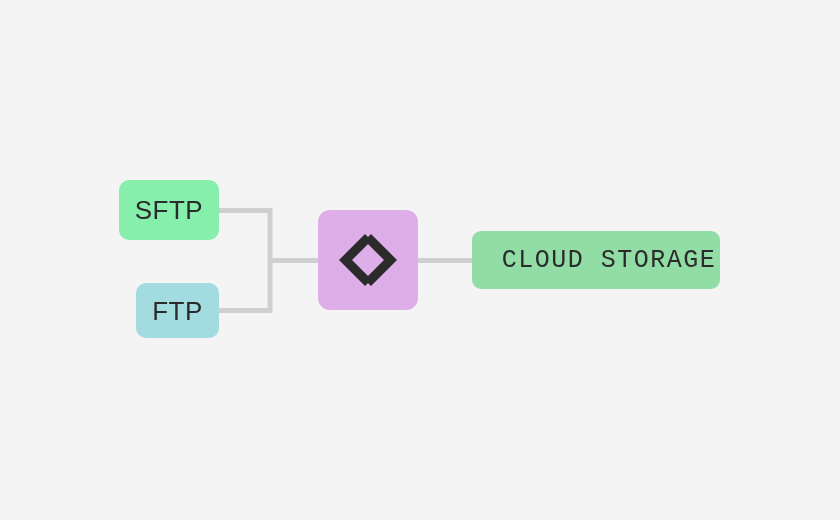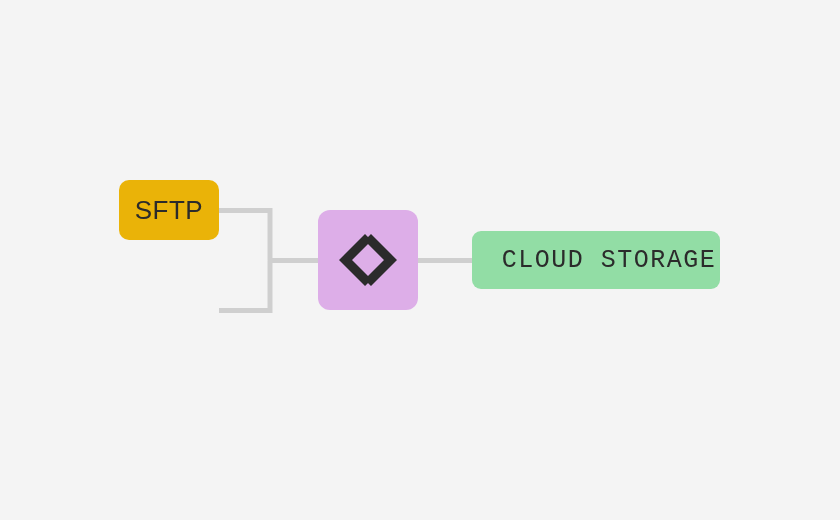--- a/index.html
+++ b/index.html
@@ -40,21 +40,21 @@
     color: #2b2b2b;
     white-space: nowrap;
     line-height: 1;
   }
   
   #node-sftp {
     left: 119px;
     top: 180px;
     width: 100px;
     height: 60px;
-    background: #eab308;
+    background: #86efac;
     text-align: right;
   }
   #node-sftp .node-label {
     font-family: "Liberation Sans", "DejaVu Sans", sans-serif;
     font-size: 26px;
     letter-spacing: 0.5px;
   }
   
   #node-ftp {
     left: 136px;
@@ -106,20 +106,23 @@
     <path d="M 219 210.5 L 270 210.5 L 270 260.5" fill="none" stroke="#cfcfcf" stroke-width="5" stroke-linecap="butt"></path>
     <path d="M 219 310.5 L 270 310.5 L 270 260.5" fill="none" stroke="#cfcfcf" stroke-width="5" stroke-linecap="butt"></path>
     <path d="M 268 260.5 L 320 260.5" fill="none" stroke="#cfcfcf" stroke-width="5" stroke-linecap="butt"></path>
     <path d="M 416 260.5 L 474 260.5" fill="none" stroke="#cfcfcf" stroke-width="5" stroke-linecap="butt"></path>
   </svg>
 
   <div class="node" id="node-sftp">
     <span class="node-label">SFTP</span>
   </div>
 
+  <div class="node" id="node-ftp">
+    <span class="node-label">FTP</span>
+  </div>
 
   <div class="node" id="node-processor">
     <span>
       <svg width="64" height="64" viewBox="0 0 64 64">
 
         <path d="M 29 6 L 35.5 12.5 L 16 32 L 35.5 51.5 L 29 58 L 3 32 Z" fill="#2b2b2b"></path>
 
         <path d="M 35 6 L 61 32 L 35 58 L 28.5 51.5 L 48 32 L 28.5 12.5 Z" fill="#2b2b2b"></path>
       </svg>
     </span>

